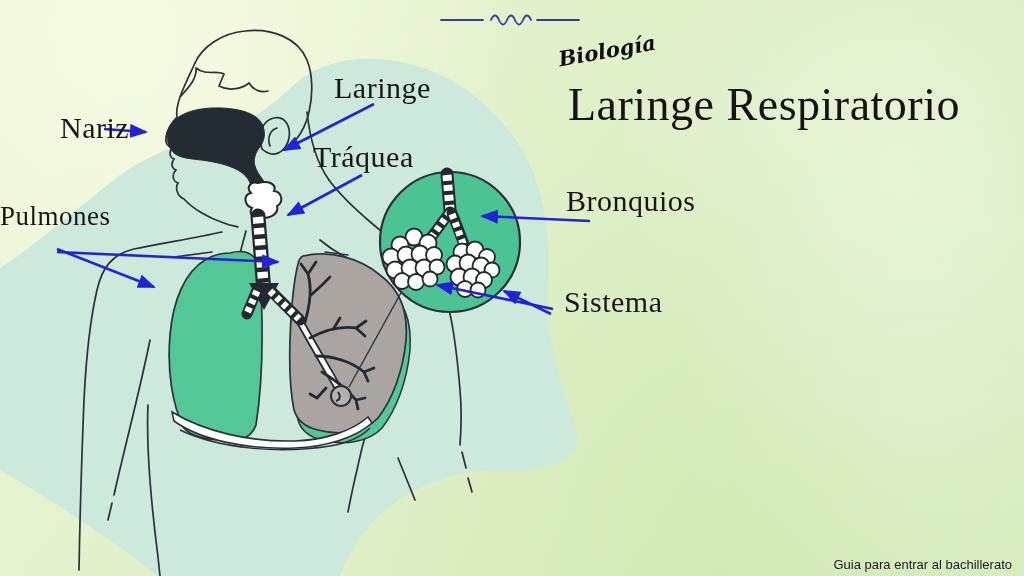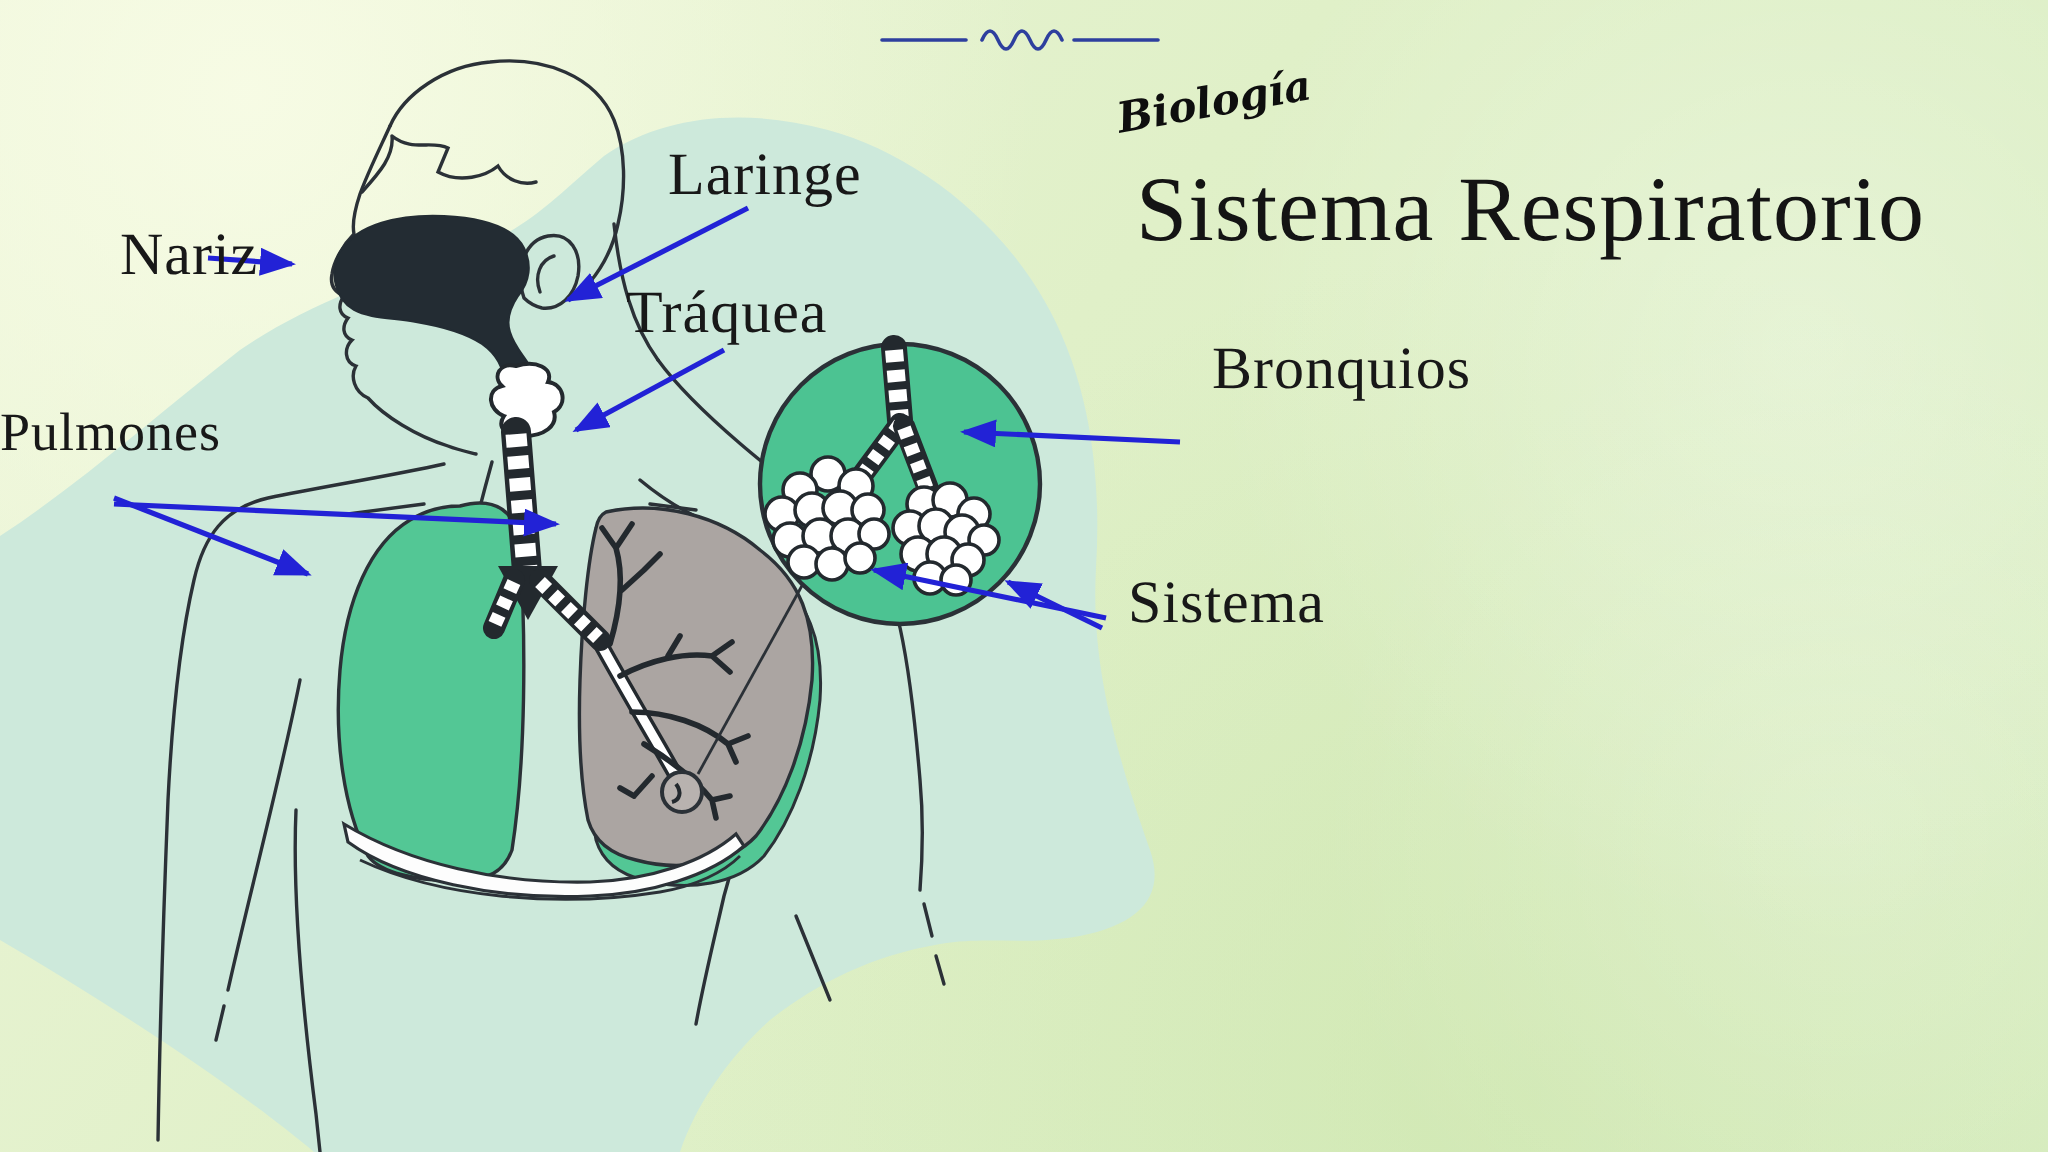--- a/index.html
+++ b/index.html
@@ -226,22 +226,23 @@
     <svg id="logo-flourish" width="150" height="14" viewBox="0 0 150 14">
       <g fill="none" stroke="#2e3f9e" stroke-width="1.8" stroke-linecap="round">
         <path d="M6,7 H48"></path>
         <path d="M102,7 H144"></path>
         <path d="M56,7 q4,-9 8,0 q4,9 8,0 q4,-9 8,0 q4,9 8,0 q4,-9 8,0"></path>
       </g>
     </svg>
     <div id="logo-script">Biología</div>
   </div>
 
-  <div id="main-title">Sistema Respiratorio</div>
+  <div id="main-title">Laringe Respiratorio</div>
 
   <div class="lbl" id="label-nariz" style="left:60px;top:112px;">Nariz</div>
   <div class="lbl" id="label-laringe" style="left:334px;top:72px;">Laringe</div>
   <div class="lbl" id="label-traquea" style="left:313px;top:141px;">Tráquea</div>
   <div class="lbl" id="label-pulmones" style="left:0px;top:202px;">Pulmones</div>
-  <div class="lbl" id="label-bronquios" style="left:566px;top:169px;margin-left:40px;">Bronquios</div>
+  <div class="lbl" id="label-bronquios" style="left:566px;top:185px;">Bronquios</div>
   <div class="lbl" id="label-alveolos" style="left:564px;top:286px;">Sistema</div>
 
+  <div id="footer-tagline">Guia para entrar al bachillerato</div>
 </div>
 
 </body></html>

